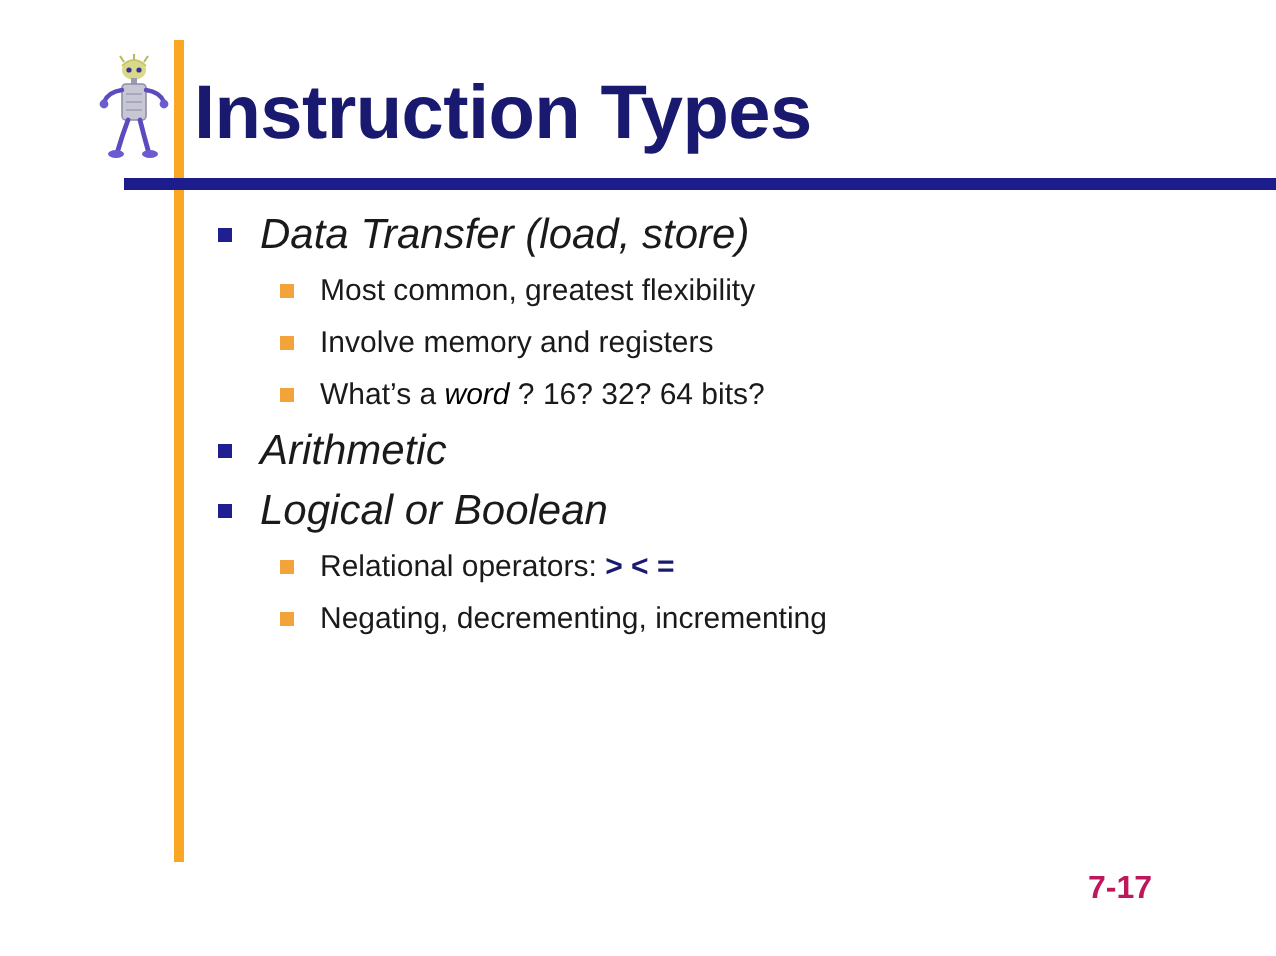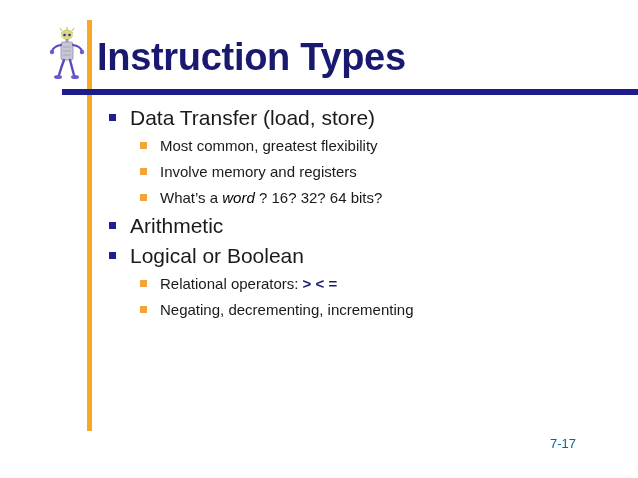--- a/index.html
+++ b/index.html
@@ -111,21 +111,21 @@
     left: 10px;
     top: 9px;
     width: 7px;
     height: 7px;
     background: #f2a43a;
   }
   ul.lvl2 {
     margin-left: 30px;
   }
 
-  .lvl1-text { display: inline; }
+  .lvl1-text { display: inline; font-style: italic; }
   .lvl2-text { display: inline; }
 
   
   .em-word {
     font-style: italic;
     color: #000000;
   }
   .em-op {
     font-weight: bold;
     color: #191970;
@@ -144,23 +144,23 @@
     left: 55px;
     top: 0;
     font-size: 13px;
     font-weight: bold;
     color: #4343a8;
   }
   .footer-right {
     position: absolute;
     right: 62px;
     top: 0;
-    font-size: 13px;
-    font-weight: normal;
-    color: #0369a1;
+    font-size: 16px;
+    font-weight: bold;
+    color: #be185d;
   }
 </style>
 </head>
 <body>
 
 <div class="slide">
 
   <svg class="mascot" viewBox="0 0 38 58">
 
     <ellipse cx="19" cy="9" rx="6" ry="5" fill="#d9d98a"></ellipse>

